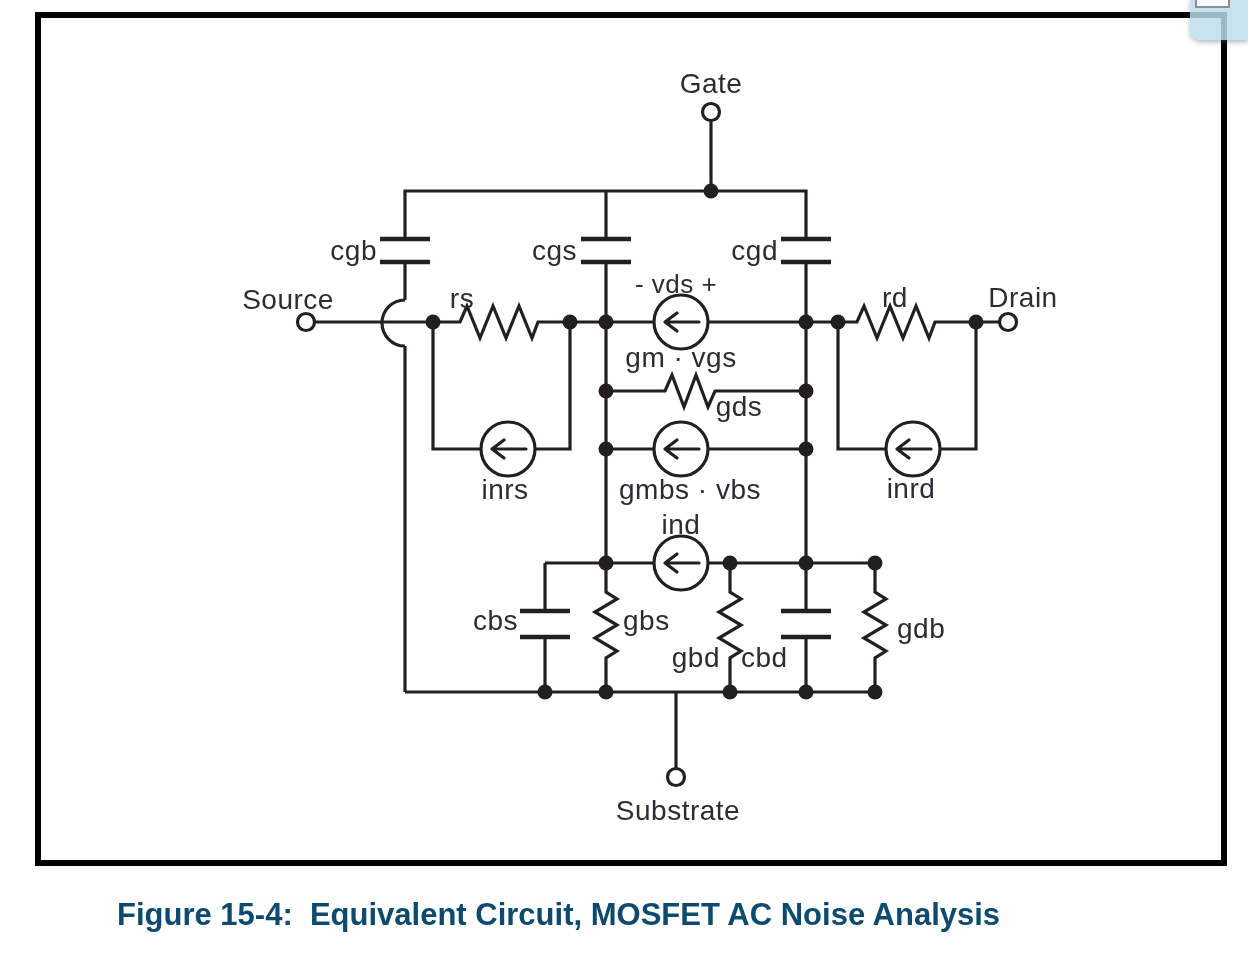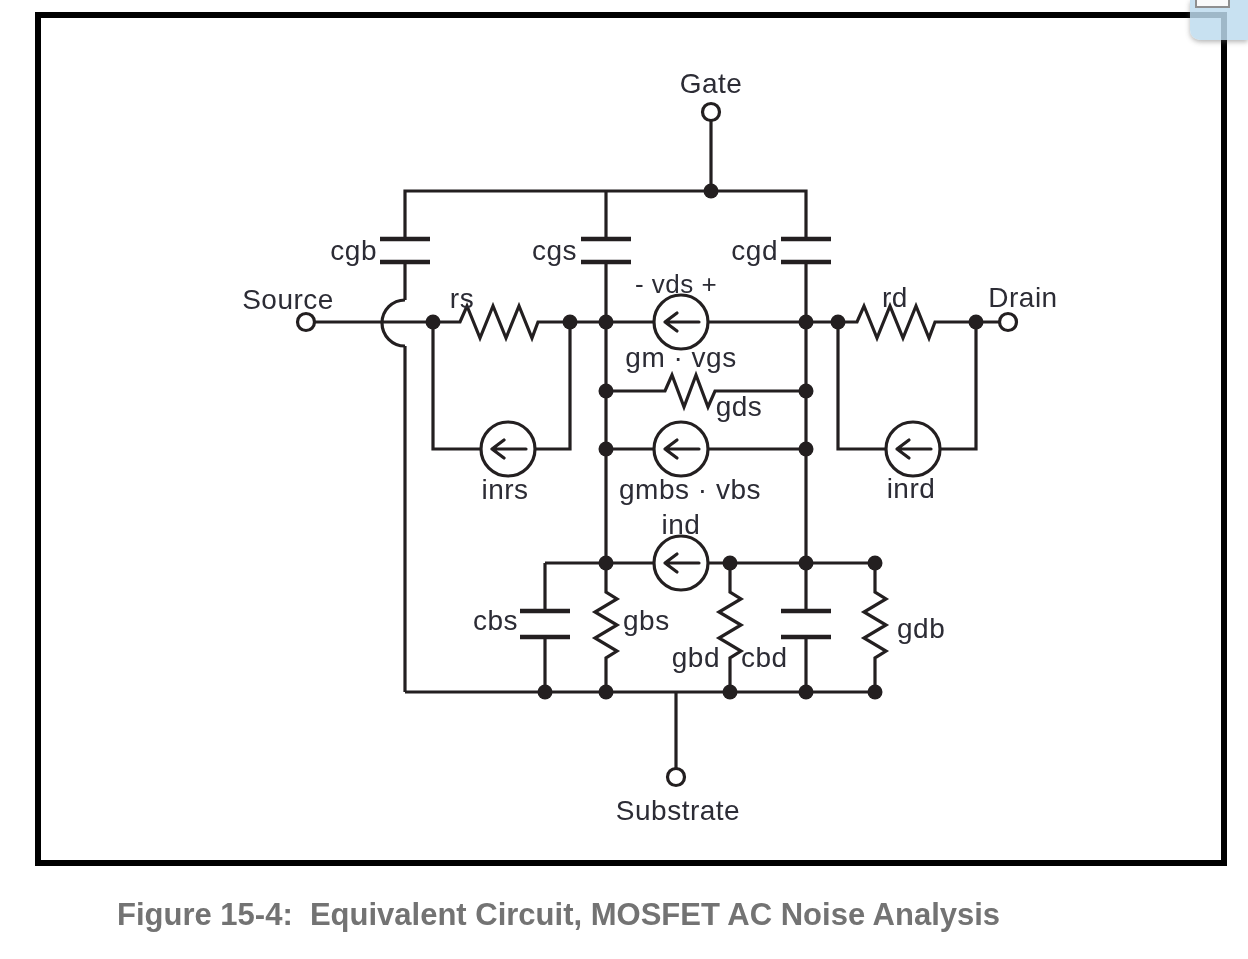--- a/index.html
+++ b/index.html
@@ -6,21 +6,21 @@
   #stage{position:relative;width:1248px;height:959px;background:#ffffff;font-family:"Liberation Sans",sans-serif;}
   #circuit-svg{position:absolute;left:0;top:0;}
   .wire{stroke:#231f20;stroke-width:3.2;fill:none;}
   .plate{stroke:#231f20;stroke-width:4.5;fill:none;}
   .dot{fill:#231f20;stroke:none;}
   .node{fill:#ffffff;stroke:#231f20;stroke-width:3.2;}
   .srccircle{fill:#ffffff;stroke:#231f20;stroke-width:3.2;}
   .arrow{stroke:#231f20;stroke-width:3.2;fill:none;stroke-linecap:round;stroke-linejoin:round;}
   .lbl{font-family:"Liberation Sans",sans-serif;font-size:28px;fill:#2c2c35;letter-spacing:0.5px;}
   .lbl-small{font-size:26px;}
-  #caption{position:absolute;left:117px;top:897px;font-size:31px;font-weight:bold;color:#737373;white-space:pre;letter-spacing:0px;}
+  #caption{position:absolute;left:117px;top:897px;font-size:31px;font-weight:bold;color:#0c4a6e;white-space:pre;letter-spacing:0px;}
   #corner-overlay{position:absolute;top:0;right:0;width:58px;height:40px;
     background:rgba(190,219,238,0.84);border-bottom-left-radius:10px;
     box-shadow:0 2px 5px rgba(90,90,90,0.45);}
   #corner-overlay-tab{position:absolute;left:5px;top:0;width:31px;height:6px;
     background:#fafafa;border:2px solid #8f8f8f;border-top:none;}
 </style>
 </head>
 <body>
 
 <div id="stage">

